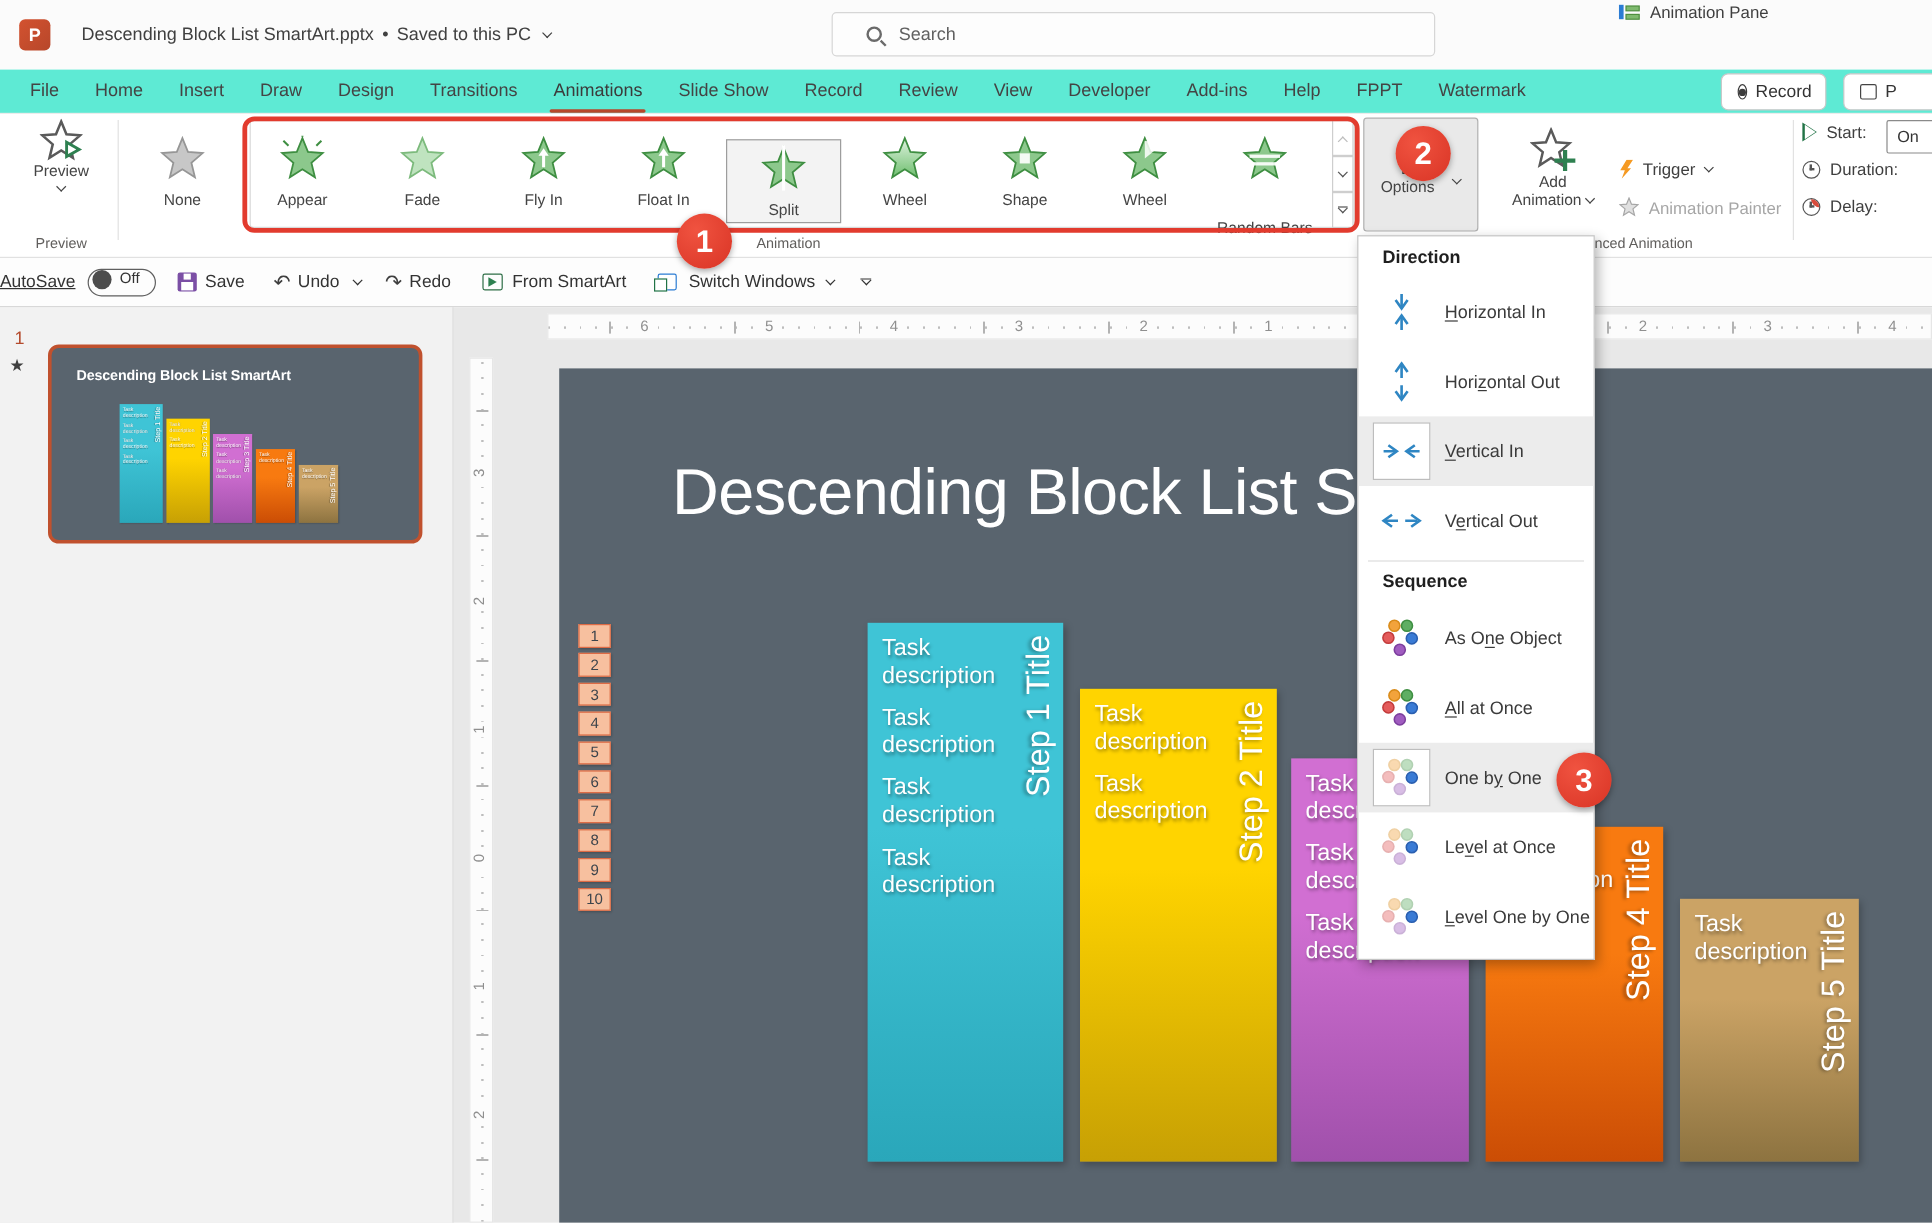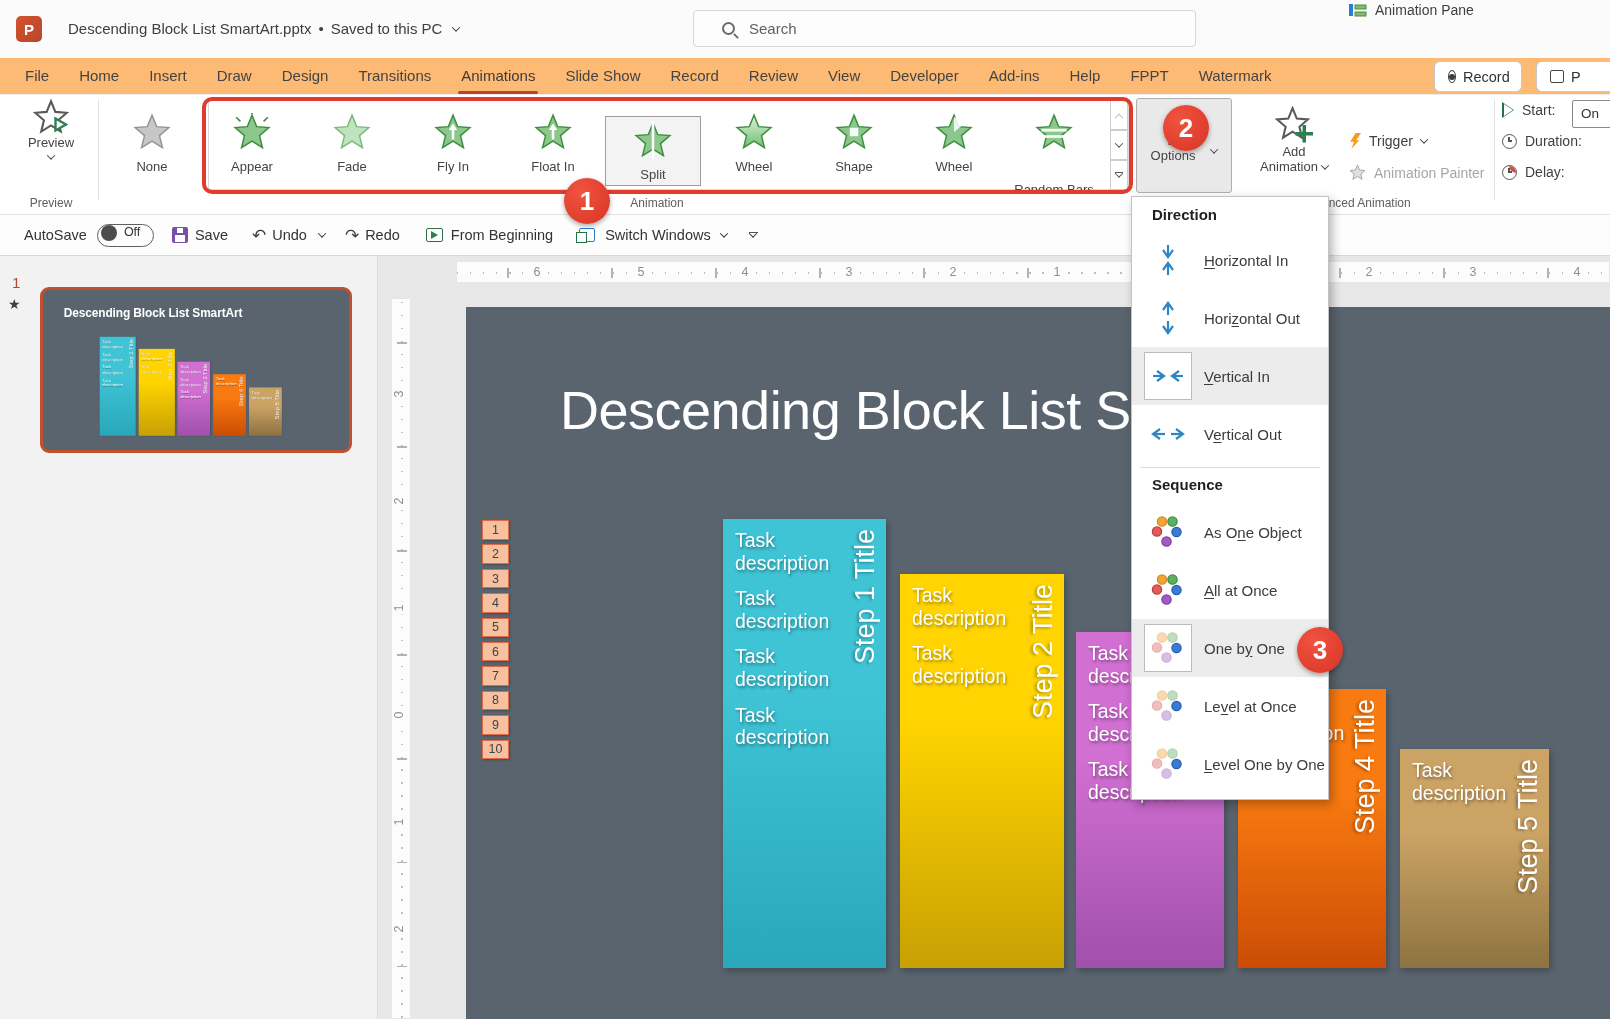--- a/index.html
+++ b/index.html
@@ -12,21 +12,21 @@
               background:linear-gradient(135deg,#d35230,#b7472a); color:#fff; font-weight:bold; font-size:15px;
               display:flex; align-items:center; justify-content:center; }
   .doc-title { position:absolute; left:68px; top:20px; font-size:15px; color:#404040; display:flex; gap:7px; align-items:center;}
   .search-box { position:absolute; left:693px; top:10px; width:503px; height:37px; background:#fdfdfd;
                 border:1px solid #d6d6d6; border-radius:4px; display:flex; align-items:center; padding-left:28px; }
   .search-box .mag { width:13px; height:13px; border:2px solid #6a6a6a; border-radius:50%; position:relative; margin-right:14px;}
   .search-box .mag::after { content:""; position:absolute; width:6px; height:2px; background:#6a6a6a; transform:rotate(45deg); left:9px; top:11px;}
   .search-text { color:#616161; font-size:15px; }
 
   
-  .menubar { position:absolute; left:0; top:58px; width:1610px; height:37px; background:#fdba74; border-bottom:1px solid #ececec; }
+  .menubar { position:absolute; left:0; top:58px; width:1610px; height:37px; background:#5eead4; border-bottom:1px solid #ececec; }
   .tabs { position:absolute; left:10px; top:0; height:37px; display:flex; }
   .tab { padding:0 15px; line-height:35px; font-size:15px; color:#444; cursor:default; position:relative; }
   .tab.active { color:#3b3b3b; }
   .tab.active::after { content:""; position:absolute; left:12px; right:12px; bottom:1px; height:3px; background:#b7472a; border-radius:2px;}
   .rec-btn { position:absolute; top:3px; height:31px; border:1px solid #c8c8c8; border-radius:6px; background:#fff;
              display:flex; align-items:center; gap:7px; padding:0 13px; font-size:14.5px; color:#333; }
   .rec-dot { width:13px; height:13px; border:1.5px solid #3d3d3d; border-radius:50%; display:flex; align-items:center; justify-content:center;}
   .rec-dot::after{content:""; width:6px;height:6px;border-radius:50%;background:#3d3d3d;}
   .present-icon { width:14px;height:13px;border:1.5px solid #444; border-radius:2px; position:relative;}
 
@@ -345,34 +345,34 @@
       </span>
     <span>Delay:</span>
   </div>
 </div>
 
 <div class="anno-rect"></div>
 <div class="badge" style="left:564px; top:178px; z-index:31;">1</div>
 <div class="badge" style="left:1163px; top:105px; z-index:31;">2</div>
 
 <div class="qat">
-  <span style="margin-left:24px;">AutoSave</span>
+  <span style="text-decoration:underline;">AutoSave</span>
   <span class="toggle" style="margin-left:10px;">
     <span class="knob"></span>
     <span>Off</span>
   </span>
   <span class="floppy" style="margin-left:18px;"></span>
   <span style="margin-left:7px;">Save</span>
   <span class="qicon" style="margin-left:24px;">↶</span>
   <span style="margin-left:6px;">Undo</span>
   <span class="chev" style="margin-left:12px;"></span>
   <span class="qicon" style="margin-left:20px;">↷</span>
   <span style="margin-left:6px;">Redo</span>
   <span class="frombeg" style="margin-left:26px;"></span>
-  <span style="margin-left:8px;">From Beginning</span>
+  <span style="margin-left:8px;">From SmartArt</span>
   <span class="swin" style="margin-left:26px;"></span>
   <span style="margin-left:10px;">Switch Windows</span>
   <span class="chev" style="margin-left:10px;"></span>
   <span style="margin-left:22px; display:inline-flex; flex-direction:column; align-items:center;">
     <span style="width:9px;height:1.5px;background:#555;margin-bottom:1px;"></span>
     <span class="chev" style="margin-top:-2px;"></span>
   </span>
 </div>
 
 <div class="content">

